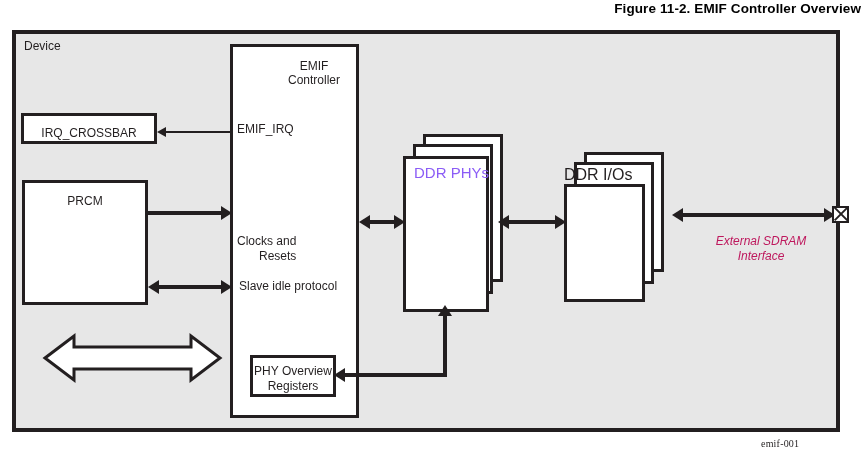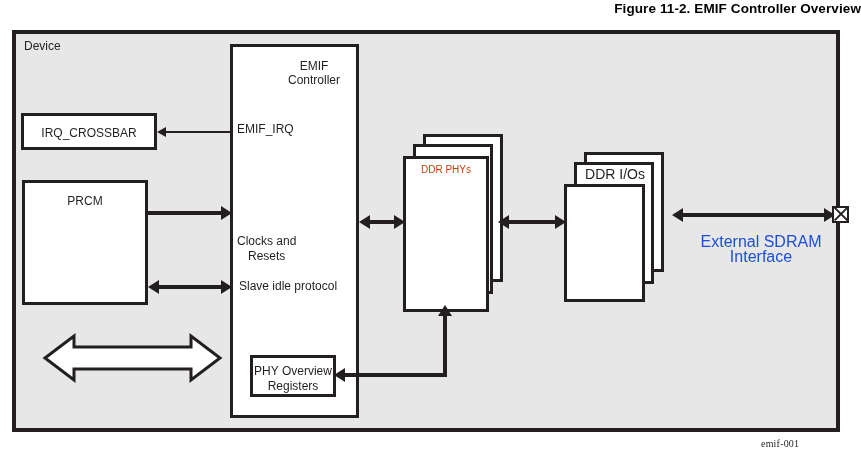--- a/index.html
+++ b/index.html
@@ -41,77 +41,78 @@
     box-sizing:border-box;
   }
   .block-label{
     position:absolute;left:0;right:0;
     text-align:center;
     font-size:12px;
     color:#231f20;
     line-height:14px;
   }
 
-  #irq-crossbar{left:21px;top:91px;width:136px;height:37px;}
+  #irq-crossbar{left:21px;top:91px;width:136px;height:31px;}
   #irq-crossbar .block-label{top:10px;}
 
   #prcm{left:22px;top:158px;width:126px;height:125px;}
   #prcm .block-label{top:11px;}
 
   #emif-controller{left:230px;top:22px;width:129px;height:374px;}
   #emif-title{top:12px;padding-left:39px;}
 
   
   .port-label{
     position:absolute;
     font-size:12px;color:#231f20;
     line-height:15px;
-    text-align:center;
+    text-align:right;
     white-space:nowrap;
   }
   #emif-irq-label{left:237px;top:100px;}
   #clocks-label{left:237px;top:180px;margin-top:32px;}
   #slave-label{left:239px;top:257px;}
 
   #phy-ctrl-regs{left:250px;top:333px;width:86px;height:42px;}
   #phy-ctrl-regs .block-label{top:6px;line-height:15px;font-size:12px;}
 
   
   .stack-card{
     position:absolute;
     background:#ffffff;
     border:3px solid #231f20;
     box-sizing:border-box;
   }
   #ddr-phys-group{left:403px;top:112px;width:100px;height:180px;}
   #ddr-phys-c3{left:20px;top:0px;width:80px;height:148px;}
   #ddr-phys-c2{left:10px;top:10px;width:80px;height:150px;}
   #ddr-phys-c1{left:0px;top:22px;width:86px;height:156px;}
-  #ddr-phys-label{left:0;top:30px;width:86px;text-align:center;font-size:10px;color:#c2410c;position:absolute;}
+  #ddr-phys-label{left:0;top:30px;width:86px;text-align:right;font-size:15px;color:#8b5cf6;position:absolute;}
 
   #ddr-ios-group{left:564px;top:130px;width:100px;height:152px;}
   #ddr-ios-c3{left:20px;top:0px;width:80px;height:120px;}
   #ddr-ios-c2{left:10px;top:10px;width:80px;height:122px;}
   #ddr-ios-c1{left:0px;top:32px;width:81px;height:118px;}
-  #ddr-ios-label{left:0;top:14px;width:81px;text-align:right;font-size:14px;color:#231f20;position:absolute;}
+  #ddr-ios-label{left:0;top:14px;width:81px;text-align:left;font-size:16px;color:#231f20;position:absolute;}
 
   
   .hline{position:absolute;background:#231f20;}
   .vline{position:absolute;background:#231f20;}
   .ahead{position:absolute;width:0;height:0;}
   .ahead-l{border-top:7px solid transparent;border-bottom:7px solid transparent;border-right:11px solid #231f20;}
   .ahead-r{border-top:7px solid transparent;border-bottom:7px solid transparent;border-left:11px solid #231f20;}
   .ahead-u{border-left:7px solid transparent;border-right:7px solid transparent;border-bottom:11px solid #231f20;}
   .ahead-l-sm{border-top:5px solid transparent;border-bottom:5px solid transparent;border-right:9px solid #231f20;}
 
   
   #ext-sdram-label{
     left:686px;top:212px;width:150px;
-    text-align:center;font-size:16px;line-height:15px;color:#1d4ed8;
+    text-align:center;font-size:12px;line-height:15px;color:#be185d;
     position:absolute;
+    font-style:italic;
   }
 
   
   #pad-symbol{
     left:832px;top:184px;width:17px;height:17px;
     background:#ffffff;border:2px solid #231f20;
     box-sizing:border-box;
   }
   #pad-symbol .x1,#pad-symbol .x2{
     position:absolute;left:-2px;top:5px;width:18px;height:2px;background:#231f20;

